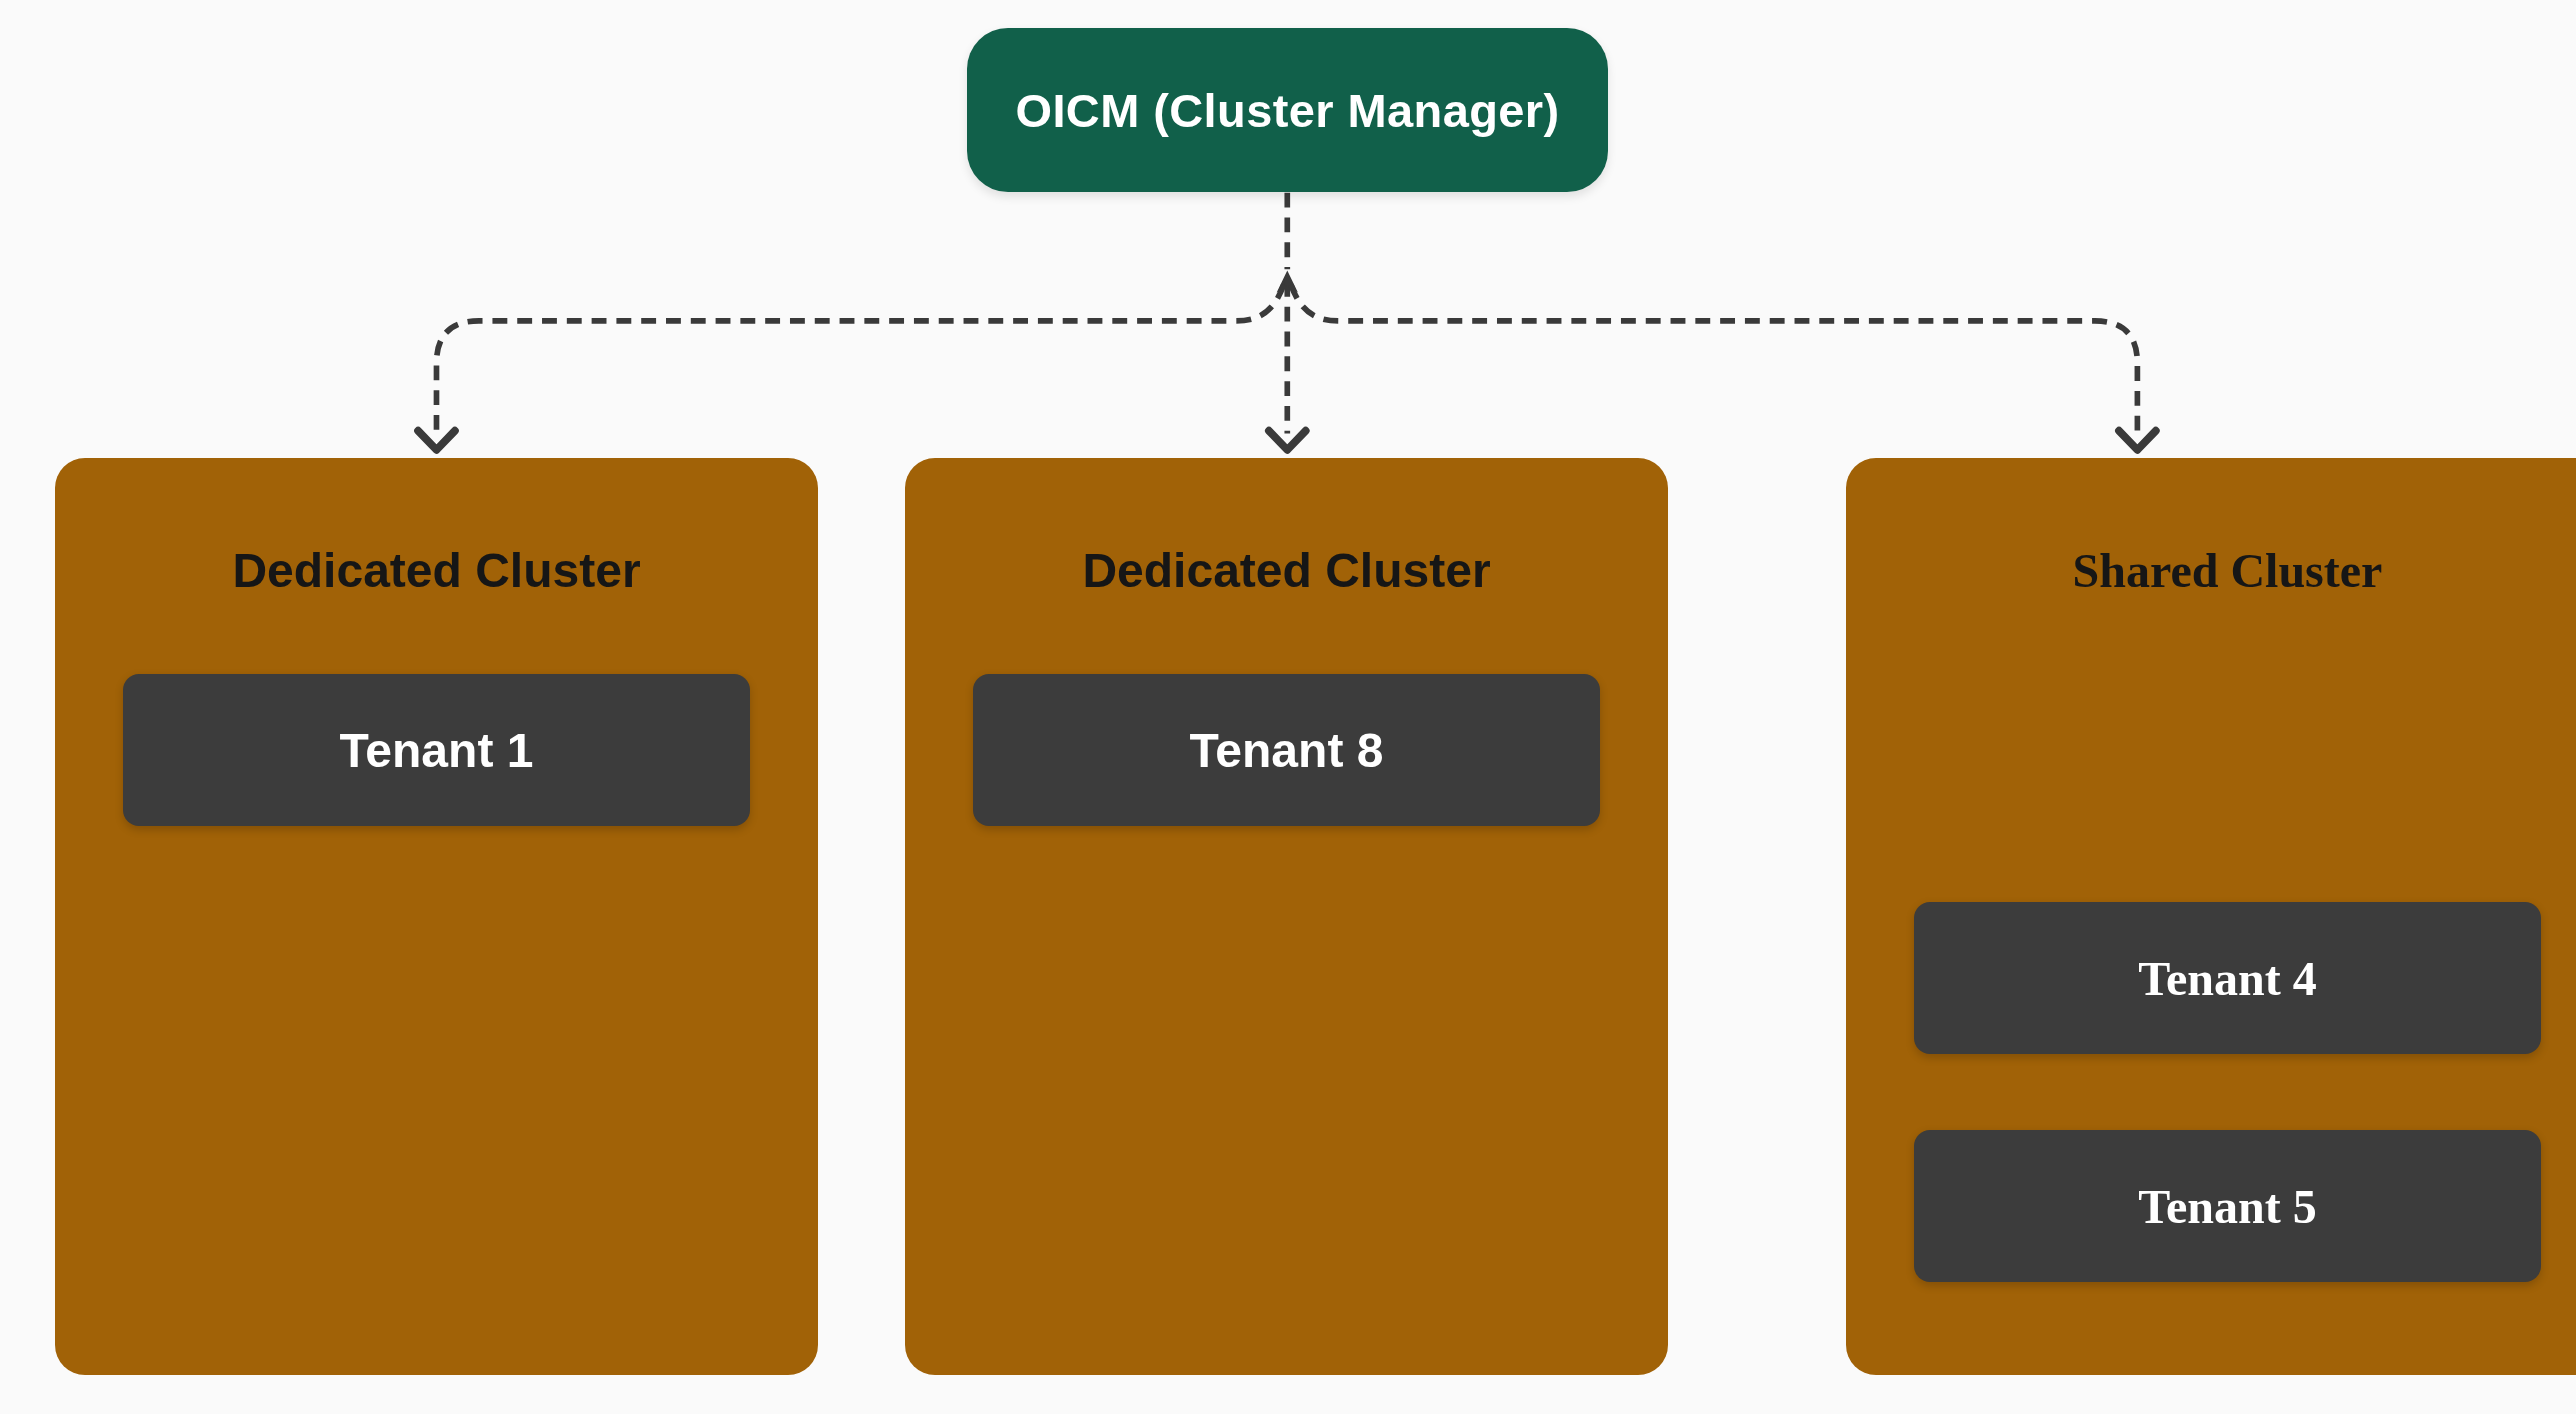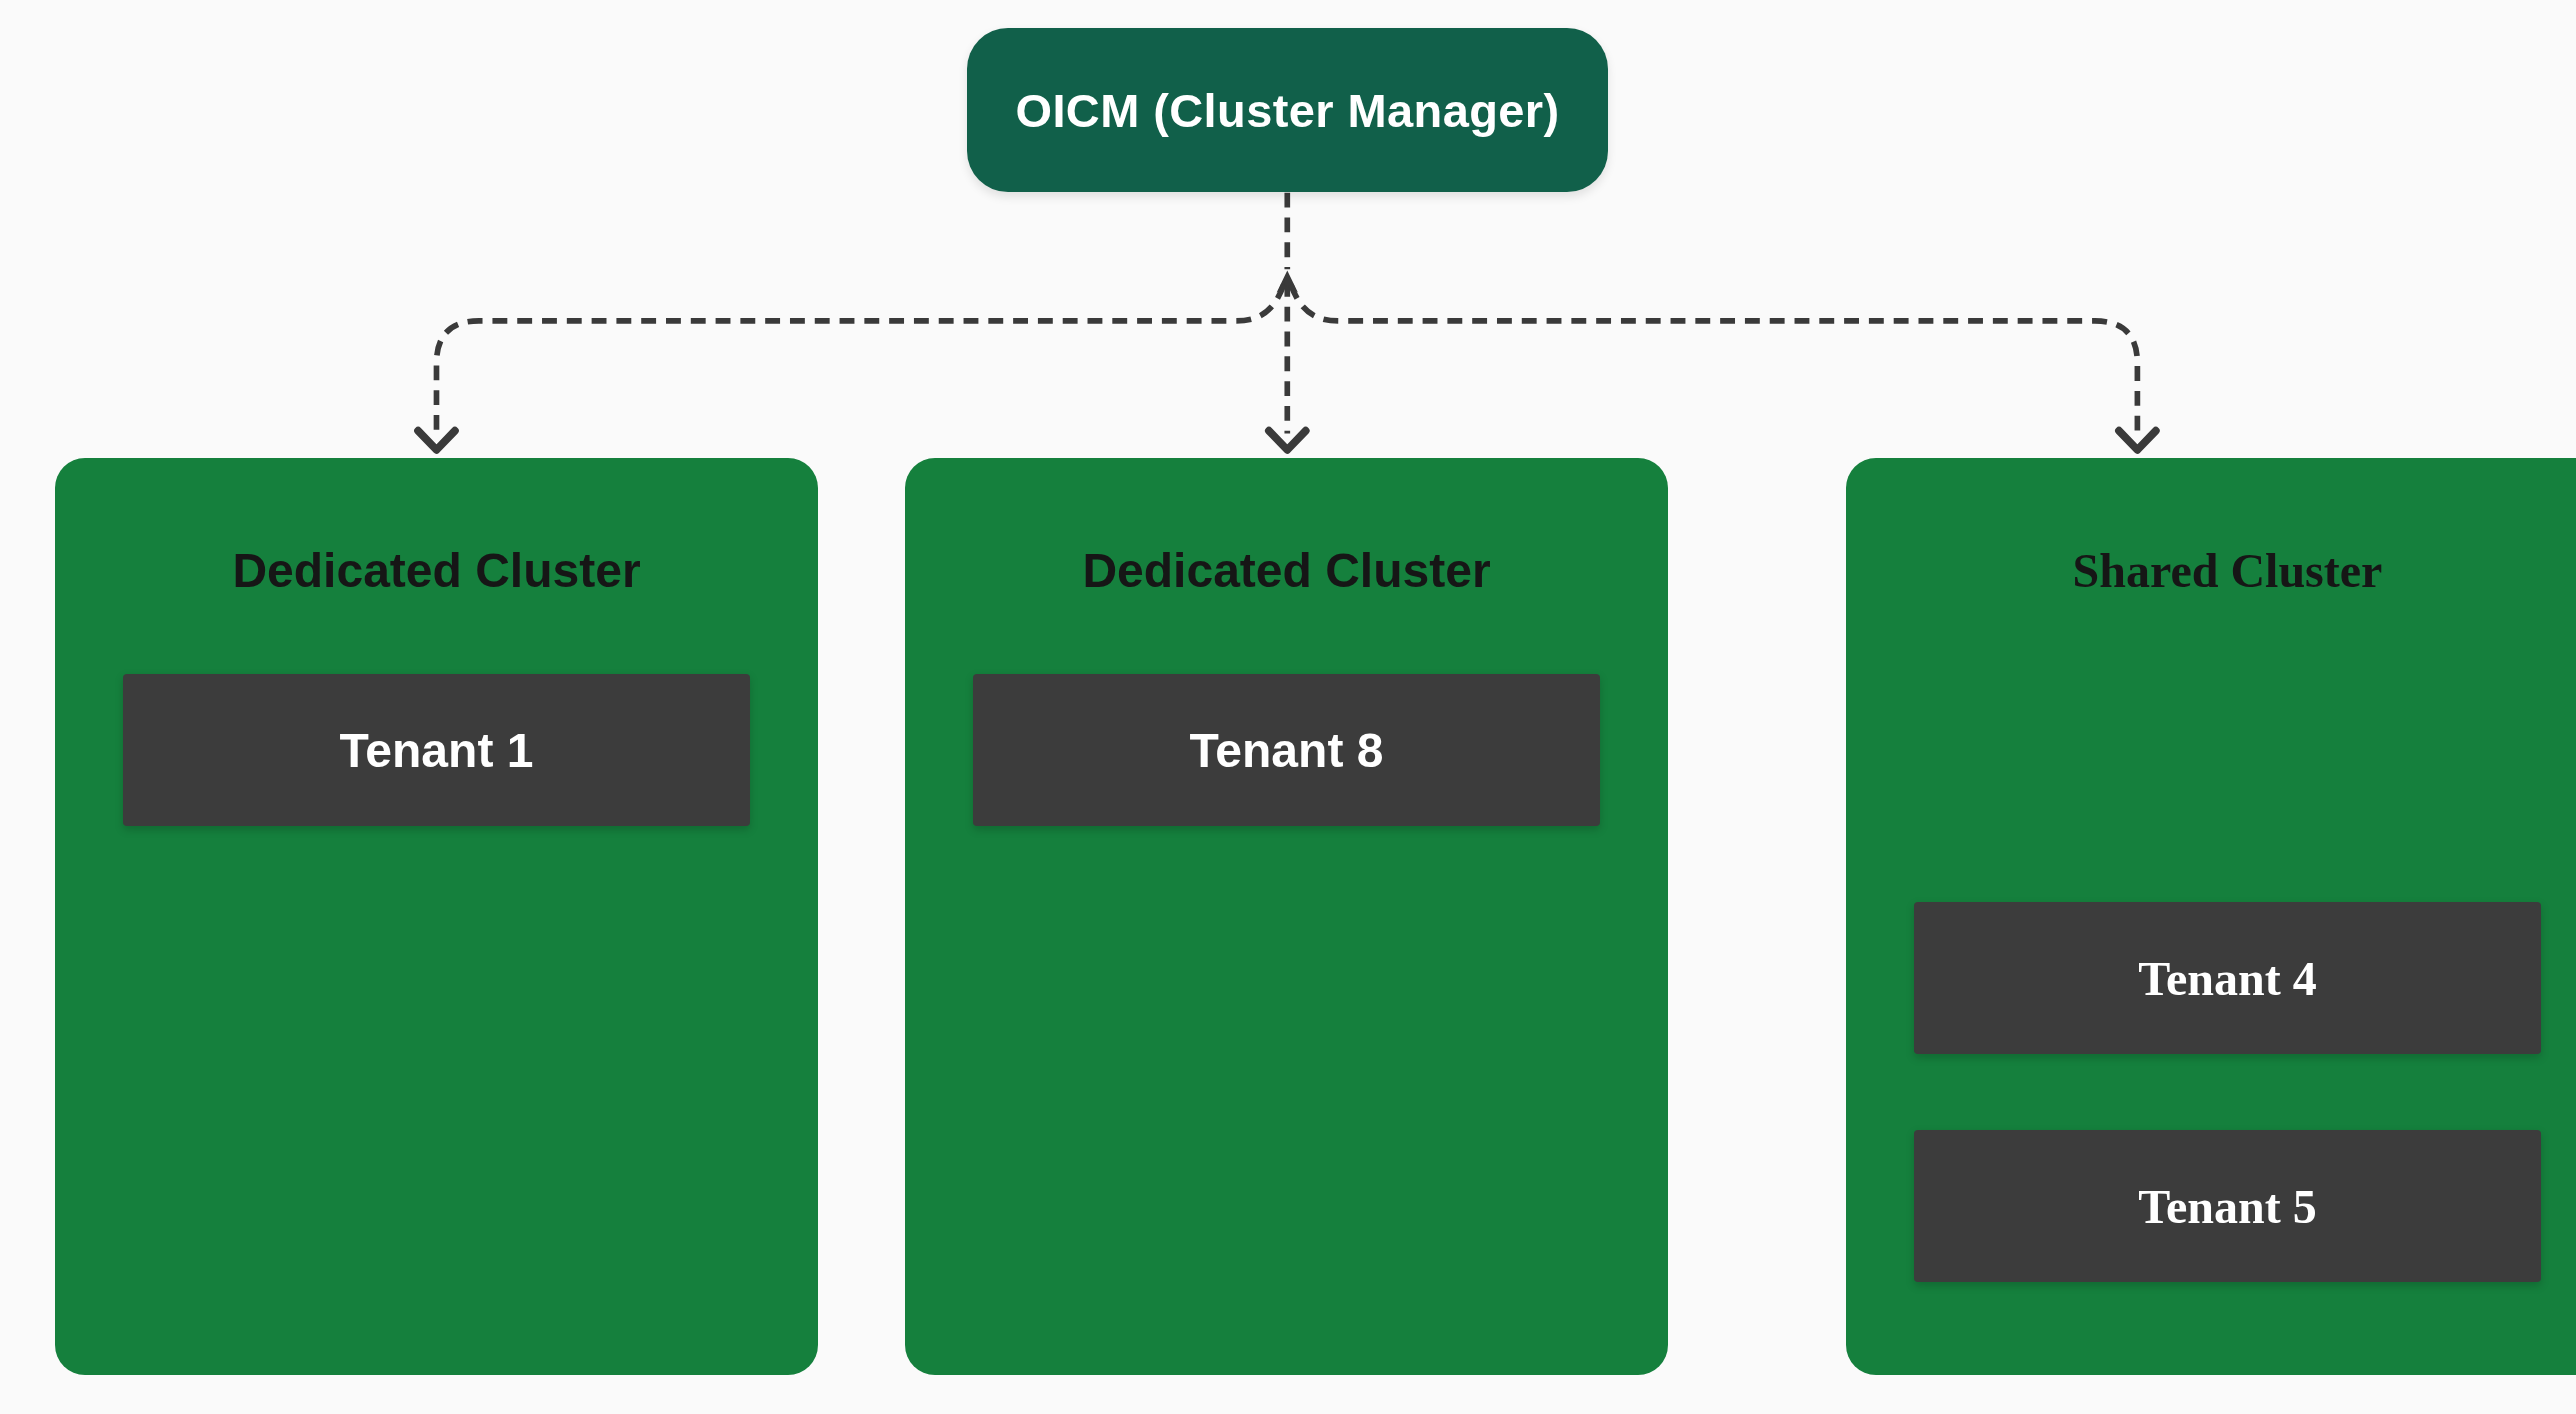--- a/index.html
+++ b/index.html
@@ -33,21 +33,21 @@
     font-size: 47px;
     font-weight: 700;
     letter-spacing: 0.4px;
     white-space: nowrap;
   }
   .cluster {
     position: absolute;
     top: 458px;
     width: 763px;
     height: 917px;
-    background: #15803d;
+    background: #a16207;
     border-radius: 30px;
   }
   .cluster.left   { left: 55px; }
   .cluster.middle { left: 905px; }
   .cluster.right  { left: 1846px; font-family: Liberation Serif, serif; }
   .cluster-title {
     position: absolute;
     left: 0;
     top: 84px;
     width: 100%;
@@ -58,21 +58,21 @@
     font-size: 48px;
     font-weight: 700;
     white-space: nowrap;
   }
   .tenant {
     position: absolute;
     left: 68px;
     width: 627px;
     height: 152px;
     background: #3C3C3C;
-    border-radius: 4px;
+    border-radius: 16px;
     display: flex;
     align-items: center;
     justify-content: center;
     box-shadow: 0 3.5px 8.5px rgba(0,0,0,0.18);
   }
   .tenant .label {
     color: #FFFFFF;
     font-size: 48px;
     font-weight: 700;
     white-space: nowrap;

